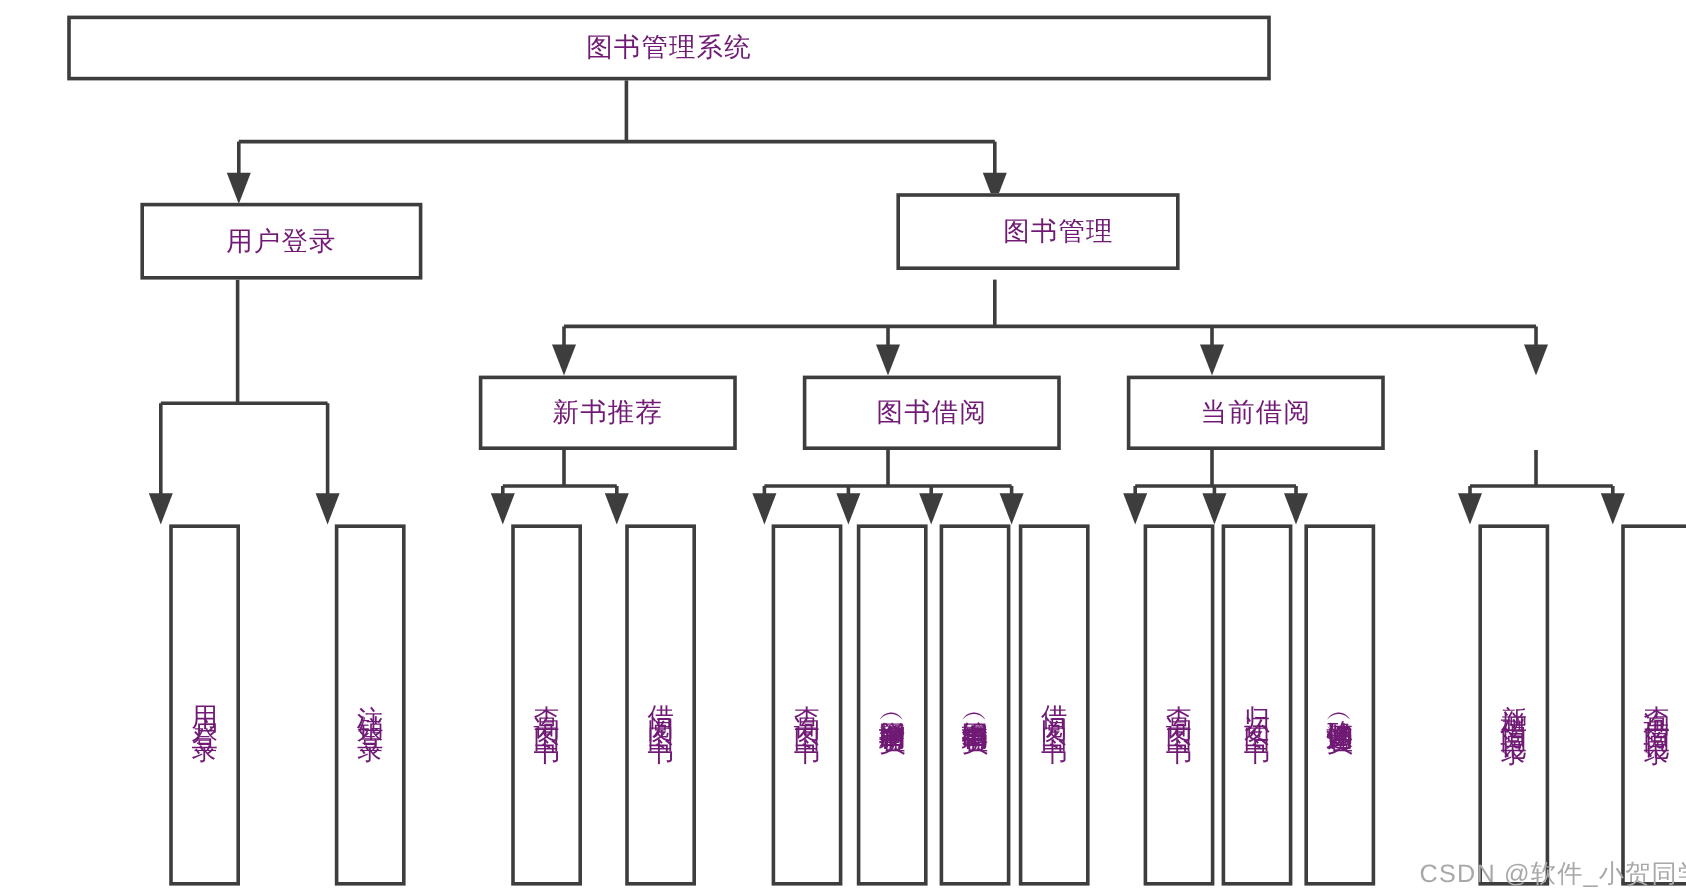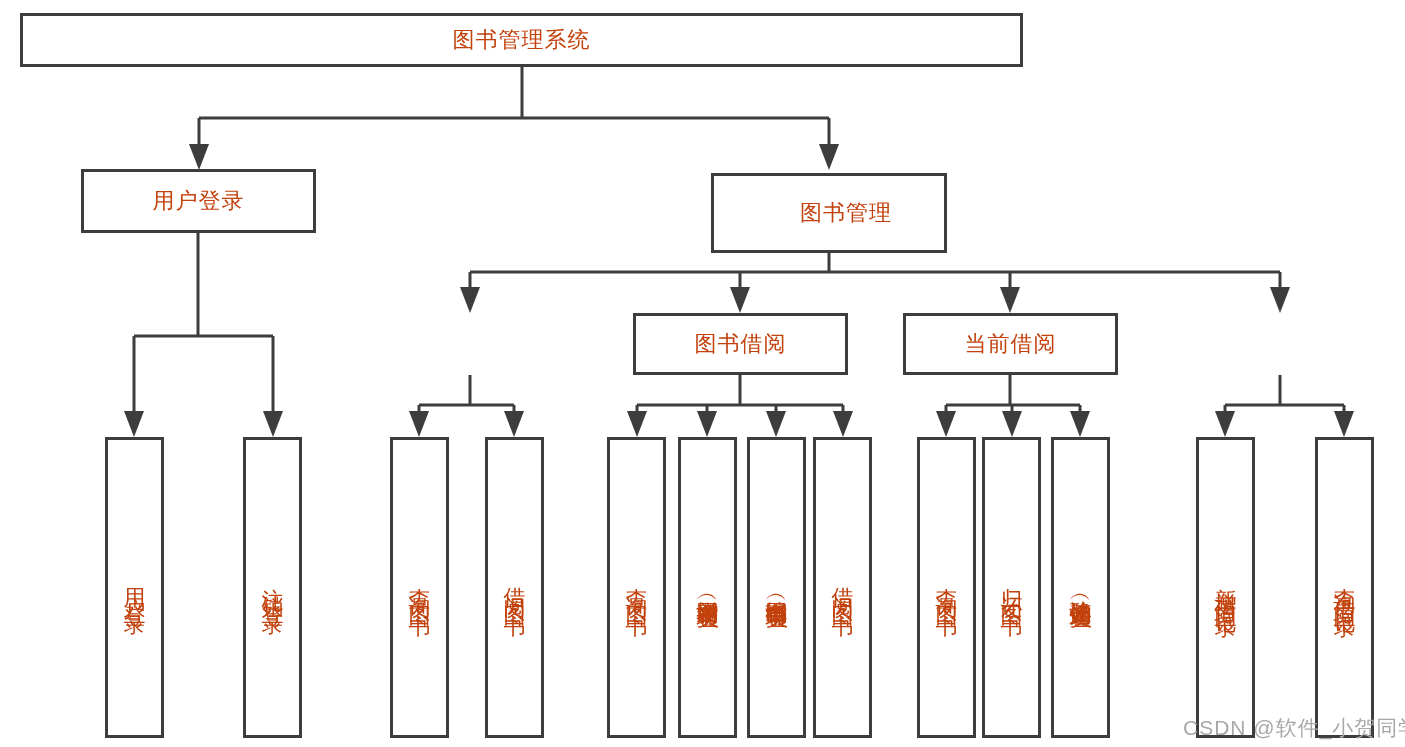--- a/index.html
+++ b/index.html
@@ -11,35 +11,36 @@
     color:#2f2f2f;
     overflow:hidden;
   }
   .wires{position:absolute;left:0;top:0;width:1405px;height:747px;}
   .node{
     position:absolute;
     box-sizing:border-box;
     border:3px solid #3d3d3d;
     background:#ffffff;
     display:flex;align-items:center;justify-content:center;
-    color:#c2410c;
+    color:#701a75;
+    margin-left:36px;
   }
   .hbox{font-size:22px;letter-spacing:1px;white-space:nowrap;}
   .vbox{
     top:437px;width:59px;height:301px;
     writing-mode:vertical-rl;text-orientation:mixed;
     font-size:22px;letter-spacing:9px;
     line-height:1;
   }
   .vbox.med{letter-spacing:6px;}
   .vbox.tight{letter-spacing:1px;}
   
   .root{left:20px;top:13px;width:1003px;height:54px;}
   .b-user-login{left:81px;top:169px;width:235px;height:64px;}
-  .b-book-mgmt{left:711px;top:173px;width:236px;height:80px;padding-left:34px;}
+  .b-book-mgmt{left:711px;top:161px;width:236px;height:64px;padding-left:34px;}
   .b-newbook{left:363px;top:313px;width:215px;height:62px;}
   .b-borrow{left:633px;top:313px;width:215px;height:62px;}
   .b-current{left:903px;top:313px;width:215px;height:62px;}
   .b-records{left:1173px;top:313px;width:215px;height:62px;}
   
   .vA1{left:105px;} .vA2{left:243px;}
   .vB1{left:390px;} .vB2{left:485px;}
   .vC1{left:607px;} .vC2{left:678px;} .vC3{left:747px;} .vC4{left:813px;}
   .vD1{left:917px;} .vD2{left:982px;} .vD3{left:1051px;}
   .vE1{left:1196px;} .vE2{left:1315px;}
@@ -122,20 +123,21 @@
       <path d="M1215,411 H1235 L1225,437 Z"></path>
       <path d="M1334,411 H1354 L1344,437 Z"></path>
     </g>
   </svg>
 
   <div class="node hbox root">图书管理系统</div>
 
   <div class="node hbox b-user-login">用户登录</div>
   <div class="node hbox b-book-mgmt">图书管理</div>
 
+  <div class="node hbox b-newbook">新书推荐</div>
   <div class="node hbox b-borrow">图书借阅</div>
   <div class="node hbox b-current">当前借阅</div>
 
   <div class="node vbox vA1">用户登录</div>
   <div class="node vbox vA2">注销登录</div>
 
   <div class="node vbox vB1">查询图书</div>
   <div class="node vbox vB2">借阅图书</div>
 
   <div class="node vbox vC1">查询图书</div>

